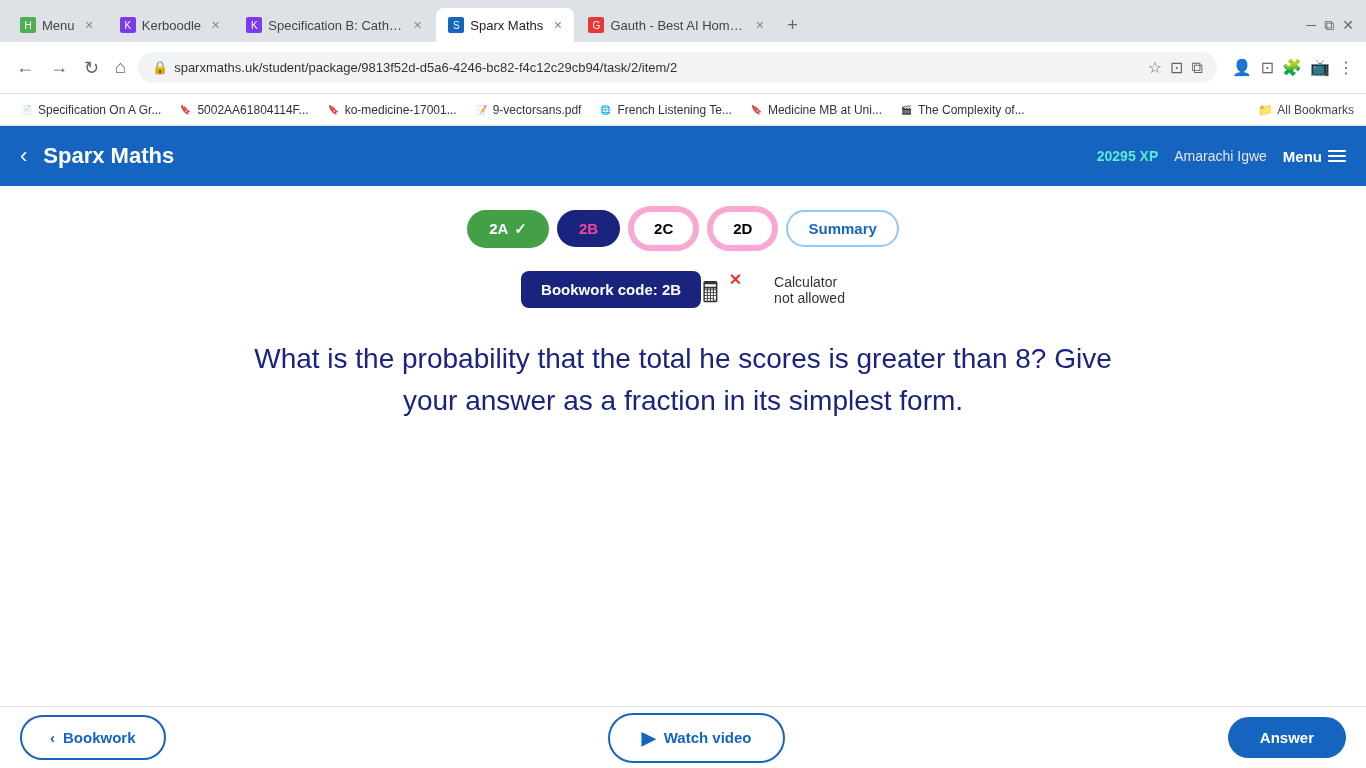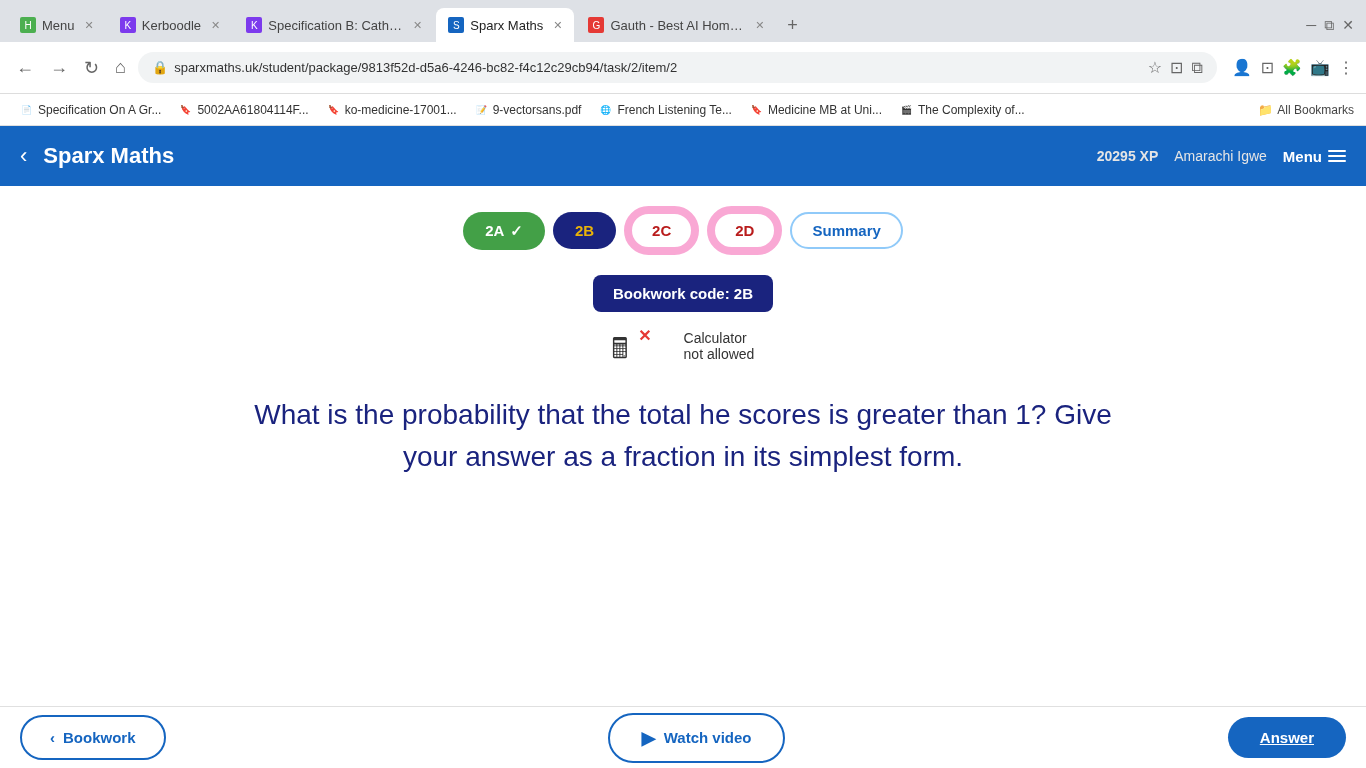--- a/index.html
+++ b/index.html
@@ -31,55 +31,55 @@
     .bookmarks-bar { display: flex; align-items: center; padding: 4px 12px; height: 32px; gap: 2px; border-bottom: 1px solid #e0e0e0; background: #fff; font-size: 12px; overflow: hidden; }
     .bookmark-item { display: flex; align-items: center; gap: 4px; padding: 2px 8px; border-radius: 4px; cursor: pointer; color: #333; white-space: nowrap; }
     .bm-favicon { width: 14px; height: 14px; border-radius: 2px; display: flex; align-items: center; justify-content: center; font-size: 9px; }
     .bookmarks-all { margin-left: auto; display: flex; align-items: center; gap: 4px; color: #444; font-size: 12px; cursor: pointer; }
 
     
     .app-header { background: #1565c0; display: flex; align-items: center; padding: 0 20px; height: 60px; color: white; }
     .back-btn { color: white; font-size: 22px; cursor: pointer; margin-right: 16px; }
     .app-logo { font-size: 22px; font-weight: 700; color: white; flex: 1; }
     .user-info { display: flex; align-items: center; gap: 16px; font-size: 14px; }
-    .xp-badge { color: #e5e5e5; font-weight: 600; }
+    .xp-badge { color: #5eead4; font-weight: 600; }
     .username { color: #e5e5e5; }
     .menu-btn { display: flex; align-items: center; gap: 6px; color: white; font-size: 15px; font-weight: 600; cursor: pointer; }
     .menu-icon { display: flex; flex-direction: column; gap: 3px; }
     .menu-line { width: 18px; height: 2px; background: white; border-radius: 1px; }
 
     
     .main-content { background: #fff; padding: 20px; display: flex; flex-direction: column; align-items: center; height: calc(768px - 42px - 52px - 32px - 60px); position: relative; }
 
     
     .tabs-nav { display: flex; align-items: center; gap: 8px; margin-bottom: 20px; }
     .tab-item { padding: 8px 20px; border-radius: 25px; font-size: 15px; font-weight: 600; cursor: pointer; border: 2px solid transparent; }
     .tab-item.completed { background: #43a047; color: white; display: flex; align-items: center; gap: 6px; }
-    .tab-item.active { background: #1a237e; color: #eab308; }
-    .tab-item.inactive { background: white; color: #b91c1c; border: 8px solid #f9a8d4; }
+    .tab-item.active { background: #1a237e; color: #ec4899; }
+    .tab-item.inactive { background: white; color: #000000; border: 6px solid #f9a8d4; }
     .tab-item.summary { background: white; color: #1565c0; border: 2px solid #90caf9; }
 
     
-    .bookwork-row { display: flex; align-items: center; gap: 16px; margin-bottom: 30px; flex-direction: column; }
+    .bookwork-row { display: flex; align-items: center; gap: 1px; margin-bottom: 30px; }
     .bookwork-code { background: #1a237e; color: white; padding: 10px 20px; border-radius: 8px; font-size: 15px; font-weight: 600; }
     .calculator-badge { display: flex; align-items: center; gap: 8px; font-size: 14px; color: #333; }
     .calc-icon { position: relative; width: 36px; height: 36px; }
     .calc-icon-inner { font-size: 28px; }
     .calc-x { position: absolute; top: -2px; right: -4px; color: #e53935; font-size: 16px; font-weight: 900; }
 
     
     .question-area { text-align: center; max-width: 900px; color: #1a237e; }
     .question-text { font-size: 28px; line-height: 1.5; margin-bottom: 30px; }
 
     
     .bottom-bar { position: absolute; bottom: 0; left: 0; right: 0; display: flex; align-items: center; padding: 0 20px; height: 62px; border-top: 1px solid #e0e0e0; background: #fff; }
     .prev-btn { border: 2px solid #1565c0; color: #1565c0; background: white; padding: 12px 28px; border-radius: 30px; font-size: 15px; font-weight: 600; cursor: pointer; display: flex; align-items: center; gap: 8px; }
     .watch-btn { margin: 0 auto; border: 2px solid #1565c0; color: #1565c0; background: white; padding: 12px 32px; border-radius: 30px; font-size: 15px; font-weight: 600; cursor: pointer; display: flex; align-items: center; gap: 8px; }
     .video-icon { color: #1565c0; font-size: 18px; }
-    .answer-btn { background: #1565c0; color: white; border: none; padding: 12px 32px; border-radius: 30px; font-size: 15px; font-weight: 700; cursor: pointer; text-decoration: underline; }
+    .answer-btn { background: #1565c0; color: white; border: none; padding: 12px 32px; border-radius: 30px; font-size: 15px; font-weight: 700; cursor: pointer; }
 
     
     .fav-home { background: #4caf50; color: white; }
     .fav-kerb { background: #7c3aed; color: white; }
     .fav-spec { background: #7c3aed; color: white; }
     .fav-sparx { background: #1565c0; color: white; }
     .fav-gauth { background: #e53935; color: white; }
   </style>
 </head>
 <body>
@@ -221,21 +221,21 @@
       <div class="calc-icon">
         <span class="calc-icon-inner">🖩</span>
         <span class="calc-x">✕</span>
       </div>
       <span style="white-space:pre-line;margin-left:28px;">Calculator
 not allowed</span>
     </div>
   </div>
 
   <div class="question-area">
-    <p class="question-text">What is the probability that the total he scores is greater than 1? Give your answer as a fraction in its simplest form.</p>
+    <p class="question-text">What is the probability that the total he scores is greater than 8? Give your answer as a fraction in its simplest form.</p>
   </div>
 
   <div class="bottom-bar">
     <button class="prev-btn">
       <span>‹</span>
       <span>Bookwork</span>
     </button>
     <button class="watch-btn">
       <span class="video-icon">▶</span>
       <span>Watch video</span>

